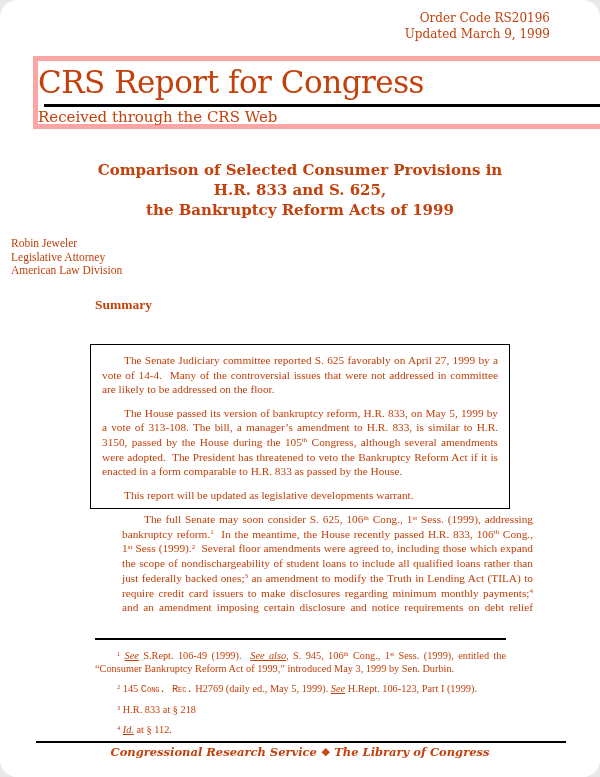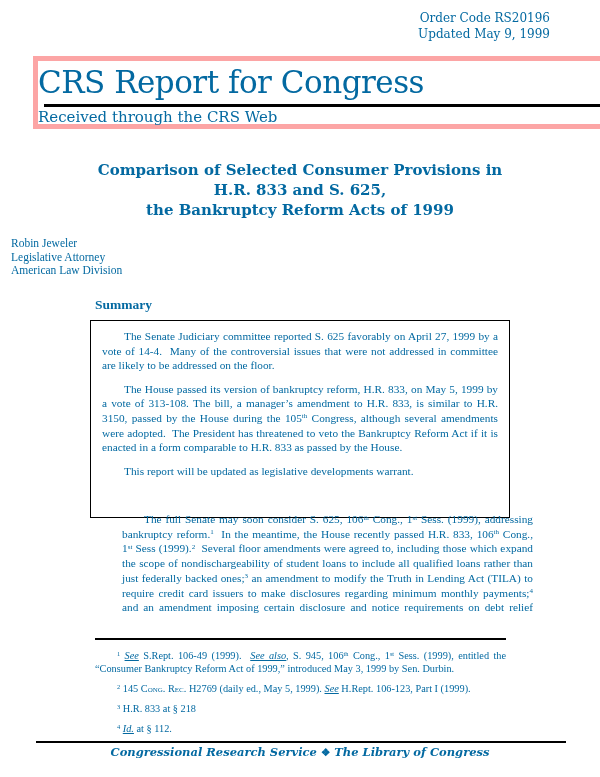--- a/index.html
+++ b/index.html
@@ -1,23 +1,24 @@
 <!DOCTYPE html>
 <html><head>
 <meta charset="utf-8">
 <style>
   html,body{margin:0;padding:0;background:#e8e8e8;}
   .page{
     position:relative;
     width:600px;height:777px;
     margin:0 auto;
     background:#ffffff;
-    color:#0369a1;
+    color:#c2410c;
     font-family:"Liberation Serif", serif;
     overflow:hidden;
+    border-radius:17px;
   }
   
   .header-right{
     position:absolute;top:10px;right:50px;
     text-align:right;
     font-size:12px;line-height:16px;
     font-family:"DejaVu Serif", serif;
   }
   
   .masthead{
@@ -55,22 +56,22 @@
     text-align:left;
     font-size:11.5px;line-height:13.5px;
   }
   
   .summary-heading{
     position:absolute;top:297px;left:95px;
     font-family:Liberation Serif, serif;
     font-weight:bold;font-size:13.5px;
   }
   .summary-box{
-    position:absolute;top:320px;left:90px;
-    width:420px;height:198px;
+    position:absolute;top:344px;left:90px;
+    width:420px;height:165px;
     border:1.5px solid #000;
     box-sizing:border-box;
     padding:8px 11px 3px 11px;
   }
   .par{
     font-size:11.3px;line-height:14.6px;
     text-align:justify;
     text-indent:22px;
     margin:0 0 9px 0;
   }
@@ -110,30 +111,30 @@
     font-size:11.5px;
   }
   .footer-text .diamond{
     font-style:normal;
     margin:0 4px;
     font-size:10.5px;
   }
   
   .run-sup{font-size:0.62em;position:relative;top:-0.5em;line-height:0;}
   .run-i{font-style:italic;text-decoration:underline;}
-  .run-sc{font-variant:small-caps;}
+  .run-sc{font-variant:small-caps;font-family:Liberation Mono, monospace;}
 </style>
 </head>
 <body>
 
 <div class="page">
 
   <div class="header-right">
     <div>Order Code RS20196</div>
-    <div>Updated May 9, 1999</div>
+    <div>Updated March 9, 1999</div>
   </div>
 
   <div class="masthead">
     <div class="masthead-title">CRS Report for Congress</div>
     <div class="masthead-divider"></div>
     <div class="masthead-subtitle">Received through the CRS Web</div>
   </div>
 
   <div class="doc-title">
     <div>Comparison of Selected Consumer Provisions in</div>

